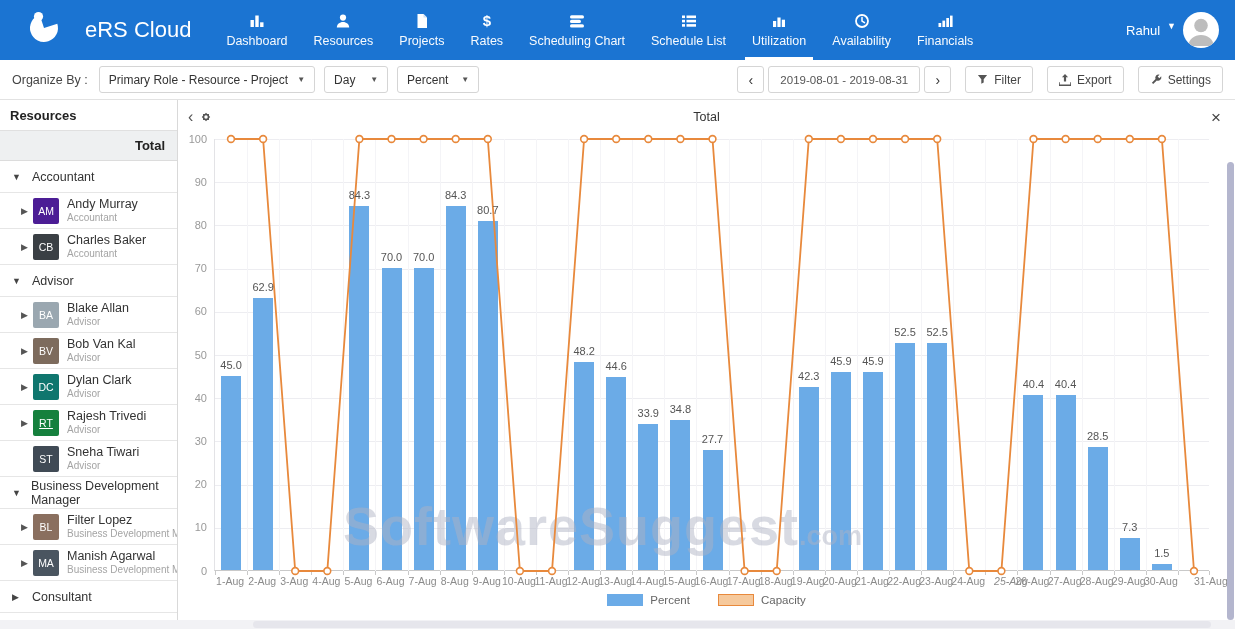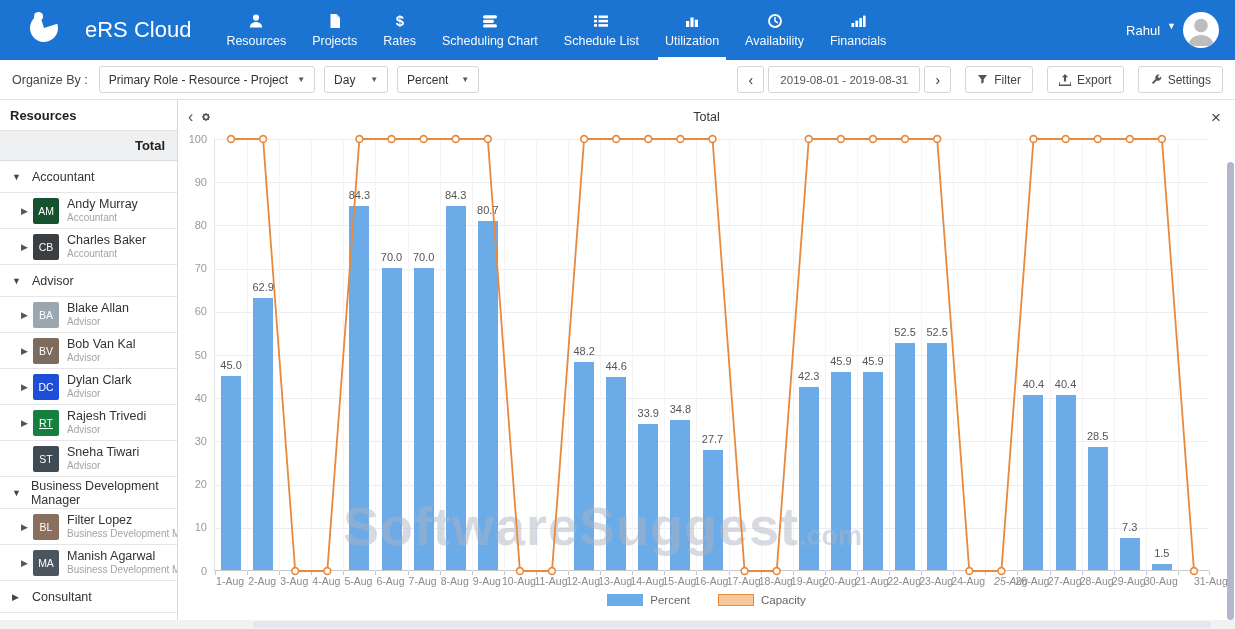--- a/index.html
+++ b/index.html
@@ -108,20 +108,30 @@
           <path d="M18 4 A14 14 0 1 0 32 18 L18 18 Z" fill="#fff" transform="rotate(-18 18 18)"></path>
           <circle cx="12.5" cy="6.5" r="4.6" fill="#fff"></circle>
         </svg>
       </span>
       <span class="logo-text">eRS Cloud</span>
     </div>
     <nav class="nav" id="nav-items">
         <div class="nav-item">
           <span class="nav-icon">
             <svg width="16" height="16" viewBox="0 0 16 16" fill="#fff">
+              <rect x="1.5" y="7" width="3.4" height="7"></rect>
+              <rect x="6.3" y="2.5" width="3.4" height="11.5"></rect>
+              <rect x="11.1" y="9.3" width="3.4" height="4.7"></rect>
+            </svg>
+          </span>
+          <span class="nav-label">Dashboard</span>
+        </div>
+        <div class="nav-item">
+          <span class="nav-icon">
+            <svg width="16" height="16" viewBox="0 0 16 16" fill="#fff">
               <circle cx="8" cy="4.6" r="3.1"></circle>
               <path d="M1.8 14.5c0-3.4 2.8-5.6 6.2-5.6s6.2 2.2 6.2 5.6z"></path>
             </svg>
           </span>
           <span class="nav-label">Resources</span>
         </div>
         <div class="nav-item">
           <span class="nav-icon">
             <svg width="16" height="16" viewBox="0 0 16 16" fill="#fff">
               <path d="M3.5 1h6L13 4.5V15H3.5z"></path>
@@ -256,21 +266,21 @@
   <aside class="sidebar">
     <div class="sidebar-title">Resources</div>
     <div class="total-row">Total</div>
     <div id="resource-list">
         <div class="group-row">
           <span class="group-caret">▼</span>
           <span class="group-label">Accountant</span>
         </div>
         <div class="person-row">
           <span class="person-caret">▶</span>
-          <div class="person-avatar" style="background: #14532d;">AM</div>
+          <div class="person-avatar" style="background: #4c1d95;">AM</div>
           <div class="person-meta">
             <div class="person-name">Andy Murray</div>
             <div class="person-role">Accountant</div>
           </div>
         </div>
         <div class="person-row">
           <span class="person-caret">▶</span>
           <div class="person-avatar" style="background: rgb(58, 63, 68);">CB</div>
           <div class="person-meta">
             <div class="person-name">Charles Baker</div>
@@ -292,21 +302,21 @@
         <div class="person-row">
           <span class="person-caret">▶</span>
           <div class="person-avatar" style="background: rgb(125, 107, 93);">BV</div>
           <div class="person-meta">
             <div class="person-name">Bob Van Kal</div>
             <div class="person-role">Advisor</div>
           </div>
         </div>
         <div class="person-row">
           <span class="person-caret">▶</span>
-          <div class="person-avatar" style="background: #1d4ed8;">DC</div>
+          <div class="person-avatar" style="background: #0f766e;">DC</div>
           <div class="person-meta">
             <div class="person-name">Dylan Clark</div>
             <div class="person-role">Advisor</div>
           </div>
         </div>
         <div class="person-row">
           <span class="person-caret">▶</span>
           <div class="person-avatar" style="background: #15803d; text-decoration: underline;">RT</div>
           <div class="person-meta">
             <div class="person-name">Rajesh Trivedi</div>

